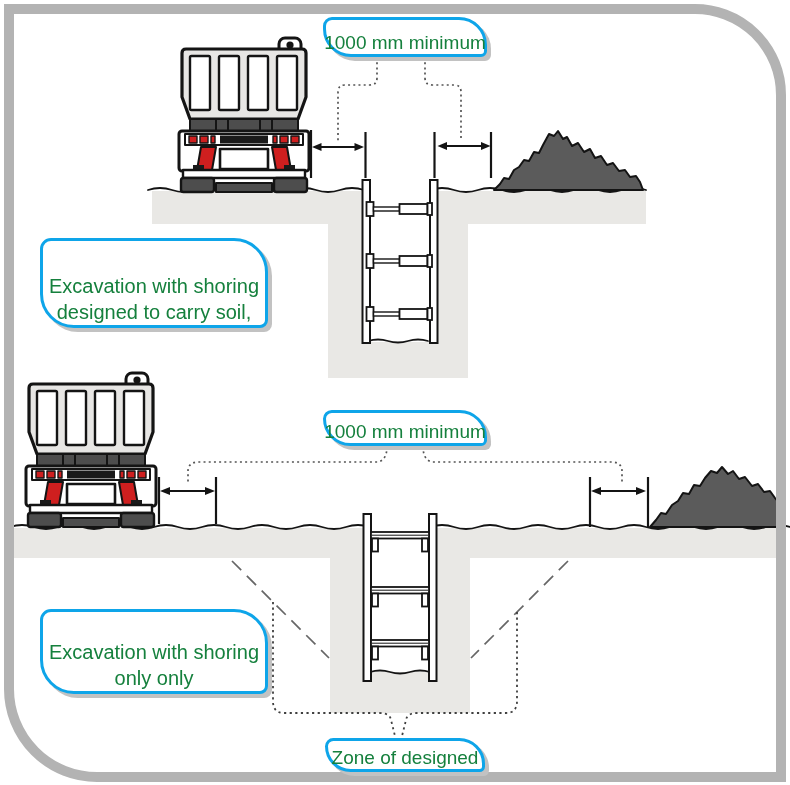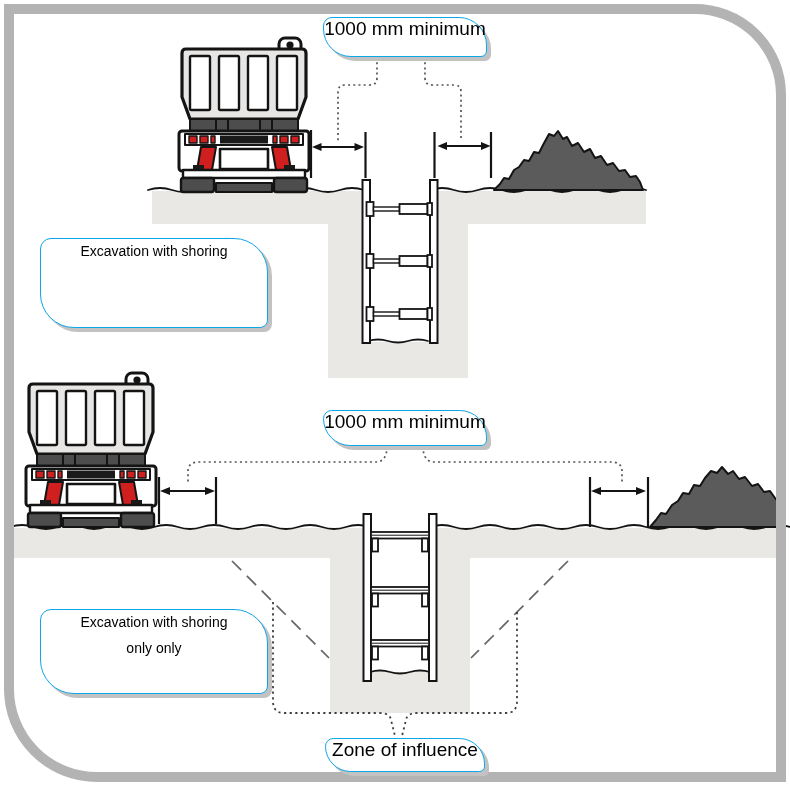--- a/index.html
+++ b/index.html
@@ -1,24 +1,24 @@
 <!DOCTYPE html>
 <html><head>
 <meta charset="utf-8">
 <style>
   html,body{margin:0;padding:0;background:#fff;}
   .stage{position:relative;width:790px;height:785px;background:#fff;overflow:hidden;
          font-family:"Liberation Sans",sans-serif;}
   .stage svg{position:absolute;left:0;top:0;}
-  .callout{position:absolute;background:#fff;border:1px solid #0ea5e9;color:#000000;
+  .callout{position:absolute;background:#fff;border:3px solid #0ea5e9;color:#15803d;
            box-sizing:border-box;display:flex;flex-direction:column;align-items:center;
-           justify-content:flex-start;text-align:center;box-shadow:4px 4px 0 #c2c2c2;
+           justify-content:flex-end;text-align:center;box-shadow:4px 4px 0 #c2c2c2;
            font-family:"Liberation Sans",sans-serif;}
   .callout.small{border-radius:9px 28px 6px 28px;font-size:19px;}
-  .callout.big{border-radius:11px 34px 8px 34px;font-size:14px;line-height:25.5px;}
+  .callout.big{border-radius:11px 34px 8px 34px;font-size:20px;line-height:25.5px;}
   .callout div,.callout span{white-space:nowrap;}
 </style>
 </head>
 <body>
 
 <div class="stage">
 
 <svg width="790" height="785" viewBox="0 0 790 785">
   <defs>
     <g id="truck-sym" stroke="#141414" stroke-linejoin="round">
@@ -191,28 +191,29 @@
 
   <path fill="none" stroke="#b3b3b3" stroke-width="10" d="M9,689 V9 H693 A86,86 0 0 1 781,95 V777 H97 A88,88 0 0 1 9,689 Z"></path>
 </svg>
 
 <div class="callout small" style="left:323px;top:17px;width:164px;height:40px">
   <span>1000 mm minimum</span>
 </div>
 
 <div class="callout big" style="left:40px;top:238px;width:228px;height:90px">
   <div>Excavation with shoring</div>
+  <div>designed to carry soil,</div>
 </div>
 
 <div class="callout small" style="left:323px;top:410px;width:164px;height:36px">
   <span>1000 mm minimum</span>
 </div>
 
 <div class="callout big" style="left:40px;top:609px;width:228px;height:85px">
   <div>Excavation with shoring</div>
   <div>only only</div>
 </div>
 
 <div class="callout small" style="left:325px;top:738px;width:160px;height:34px">
-  <span>Zone of influence</span>
+  <span>Zone of designed</span>
 </div>
 
 </div>
 
 </body></html>

